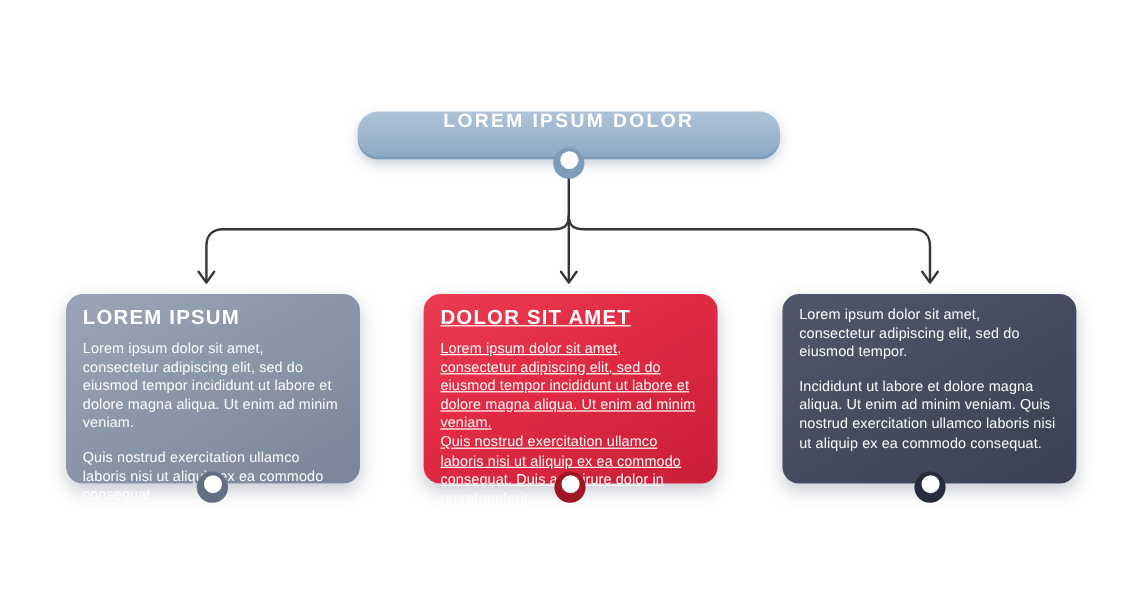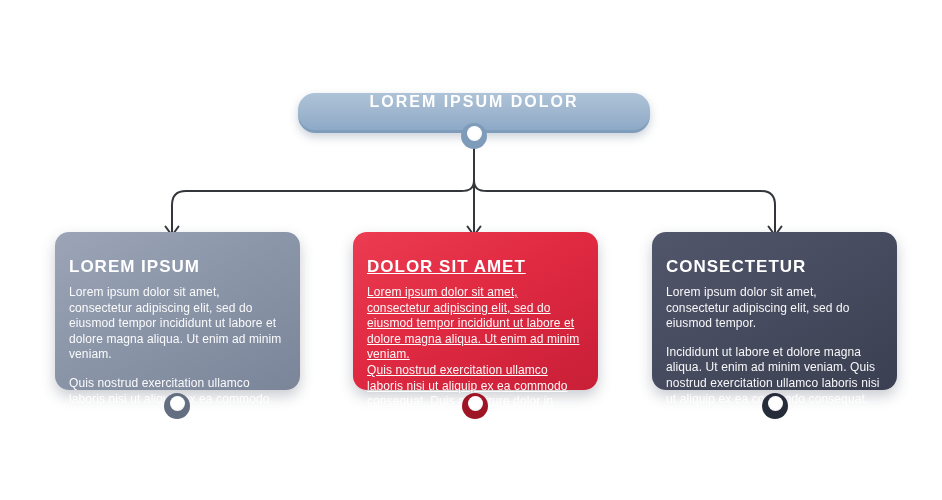--- a/index.html
+++ b/index.html
@@ -33,24 +33,24 @@
   
   .connectors {
     position: absolute; left: 0; top: 0;
     width: 942px; height: 500px;
     pointer-events: none;
   }
 
   
   .card {
     position: absolute;
-    top: 232px;
+    top: 245px;
     width: 245px; height: 158px;
     border-radius: 14px;
-    padding: 25px 14px 12px 14px;
+    padding: 10px 14px 12px 14px;
     color: #ffffff;
     box-shadow: 0 6px 14px rgba(60, 70, 90, 0.28);
   }
   .card-1 { left: 55px;  background: linear-gradient(150deg, #9ba5b7 0%, #8c96a9 45%, #7b8599 100%); }
   .card-2 { left: 353px; background: linear-gradient(150deg, #ec3c52 0%, #e02a42 45%, #c81f37 100%); text-decoration: underline; }
   .card-3 { left: 652px; background: linear-gradient(150deg, #51566b 0%, #474c60 45%, #3a3f51 100%); }
 
   .card-title {
     font-size: 17px;
     font-weight: 700;
@@ -124,21 +124,20 @@
     <div class="card-body">
       <p>Lorem ipsum dolor sit amet, consectetur adipiscing elit, sed do eiusmod tempor incididunt ut labore et dolore magna aliqua. Ut enim ad minim veniam.</p>
       <p>Quis nostrud exercitation ullamco laboris nisi ut aliquip ex ea commodo consequat. Duis aute irure dolor in reprehenderit.</p>
     </div>
   </div>
   <div class="dot dot-card-2">
       <span class="ball"></span>
     </div>
 
   <div class="card card-3">
-    <div class="card-title">CONSECTETUR</div>
     <div class="card-body">
       <p>Lorem ipsum dolor sit amet, consectetur adipiscing elit, sed do eiusmod tempor.</p>
       <p class="gap">Incididunt ut labore et dolore magna aliqua. Ut enim ad minim veniam. Quis nostrud exercitation ullamco laboris nisi ut aliquip ex ea commodo consequat.</p>
     </div>
   </div>
   <div class="dot dot-card-3">
       <span class="ball"></span>
     </div>
 
 </div>

